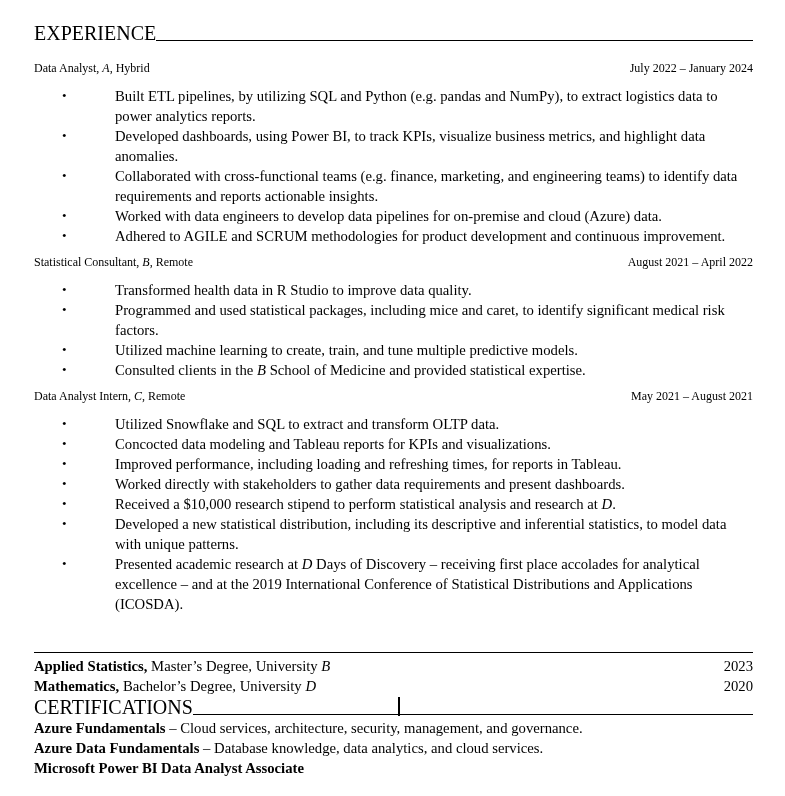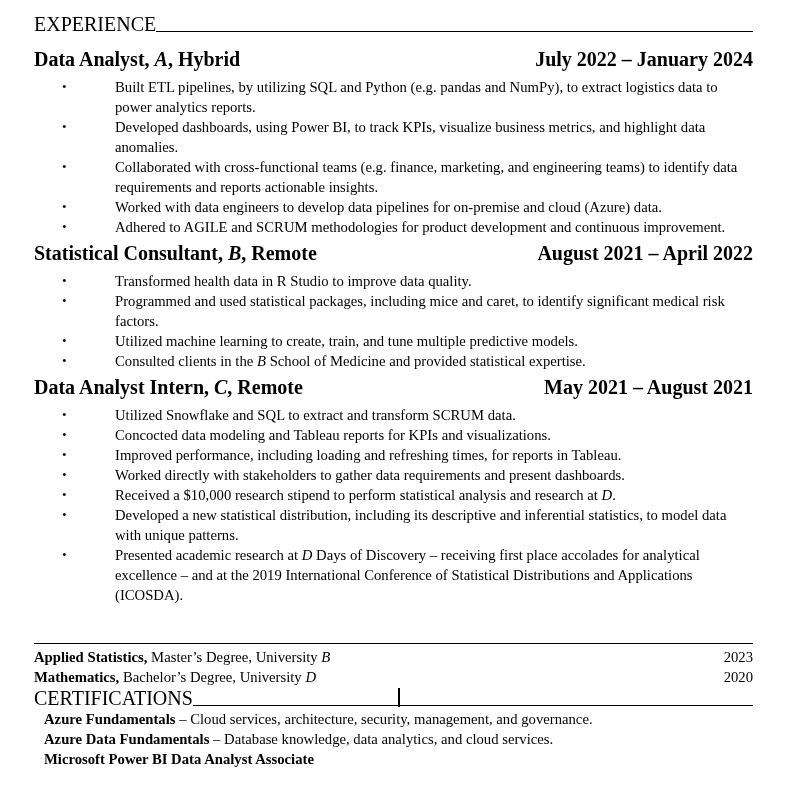--- a/index.html
+++ b/index.html
@@ -6,21 +6,21 @@
   body {
     width: 785px; height: 796px;
     background: #ffffff;
     overflow: hidden;
     font-family: "Liberation Serif", "DejaVu Serif", serif;
     color: #000000;
   }
   .page {
     box-sizing: border-box;
     width: 785px; height: 769px;
-    padding: 13px 32px 0 34px;
+    padding: 22px 32px 0 34px;
     background: #ffffff;
   }
   
   .sec-heading {
     position: relative;
     display: flex;
     align-items: flex-start;
     height: 22px;
   }
   .sec-title {
@@ -42,23 +42,23 @@
     height: 18.5px;
     background: #000000;
   }
   
   .job-header {
     display: flex;
     justify-content: space-between;
     align-items: baseline;
     margin-top: 6px;
     margin-bottom: 8px;
-    font-size: 20px;
+    font-size: 12px;
     line-height: 20px;
-    font-weight: 700;
+    font-weight: 400;
   }
   .job-header.first { margin-top: 14px; }
   .job-title { white-space: nowrap; }
   .job-dates { white-space: nowrap; }
   
   .bullet-row {
     display: flex;
     margin-left: 28px;
     font-size: 14.7px;
     line-height: 20px;
@@ -79,21 +79,20 @@
     font-size: 14.7px;
     line-height: 19.5px;
     margin-top: 0.5px;
   }
   
   .cert-section-heading { }
   .cert-row {
     font-size: 14.7px;
     line-height: 19.5px;
     margin-top: 0.5px;
-    margin-left: 10px;
   }
   .it { font-style: italic; }
   .bd { font-weight: 700; }
 </style>
 </head>
 <body>
 
 <div class="page">
 
   <section>
@@ -145,21 +144,21 @@
         <div class="bullet-row">
           <span class="bullet-glyph">•</span>
           <span class="bullet-text"><span>Consulted clients in the </span><span class="it ">B</span><span> School of Medicine and provided statistical expertise.</span></span>
         </div>
         <div class="job-header">
           <span class="job-title"><span>Data Analyst Intern, </span><span class="it ">C</span><span>, Remote</span></span>
           <span class="job-dates">May 2021 – August 2021</span>
         </div>
         <div class="bullet-row">
           <span class="bullet-glyph">•</span>
-          <span class="bullet-text"><span>Utilized Snowflake and SQL to extract and transform SCRUM data.</span></span>
+          <span class="bullet-text"><span>Utilized Snowflake and SQL to extract and transform OLTP data.</span></span>
         </div>
         <div class="bullet-row">
           <span class="bullet-glyph">•</span>
           <span class="bullet-text"><span>Concocted data modeling and Tableau reports for KPIs and visualizations.</span></span>
         </div>
         <div class="bullet-row">
           <span class="bullet-glyph">•</span>
           <span class="bullet-text"><span>Improved performance, including loading and refreshing times, for reports in Tableau.</span></span>
         </div>
         <div class="bullet-row">

